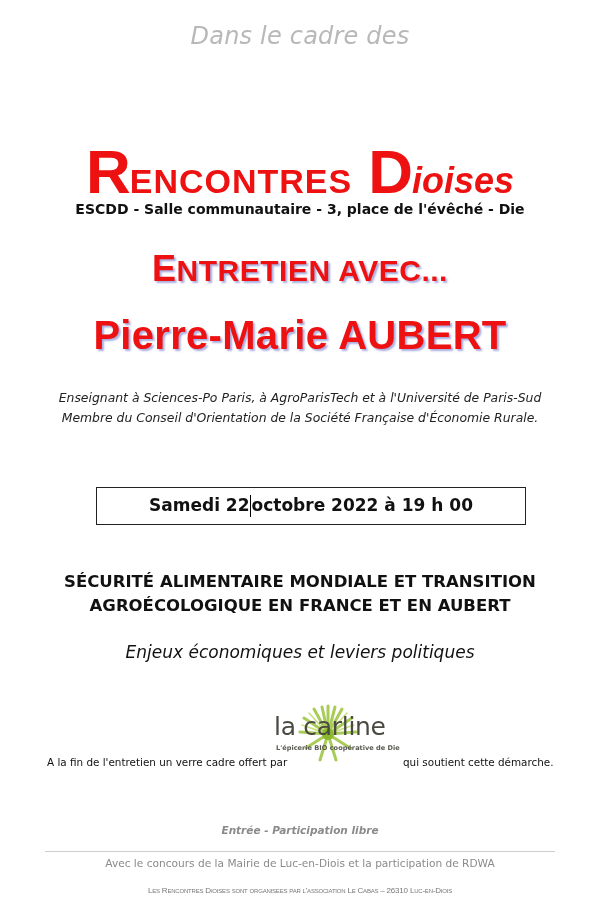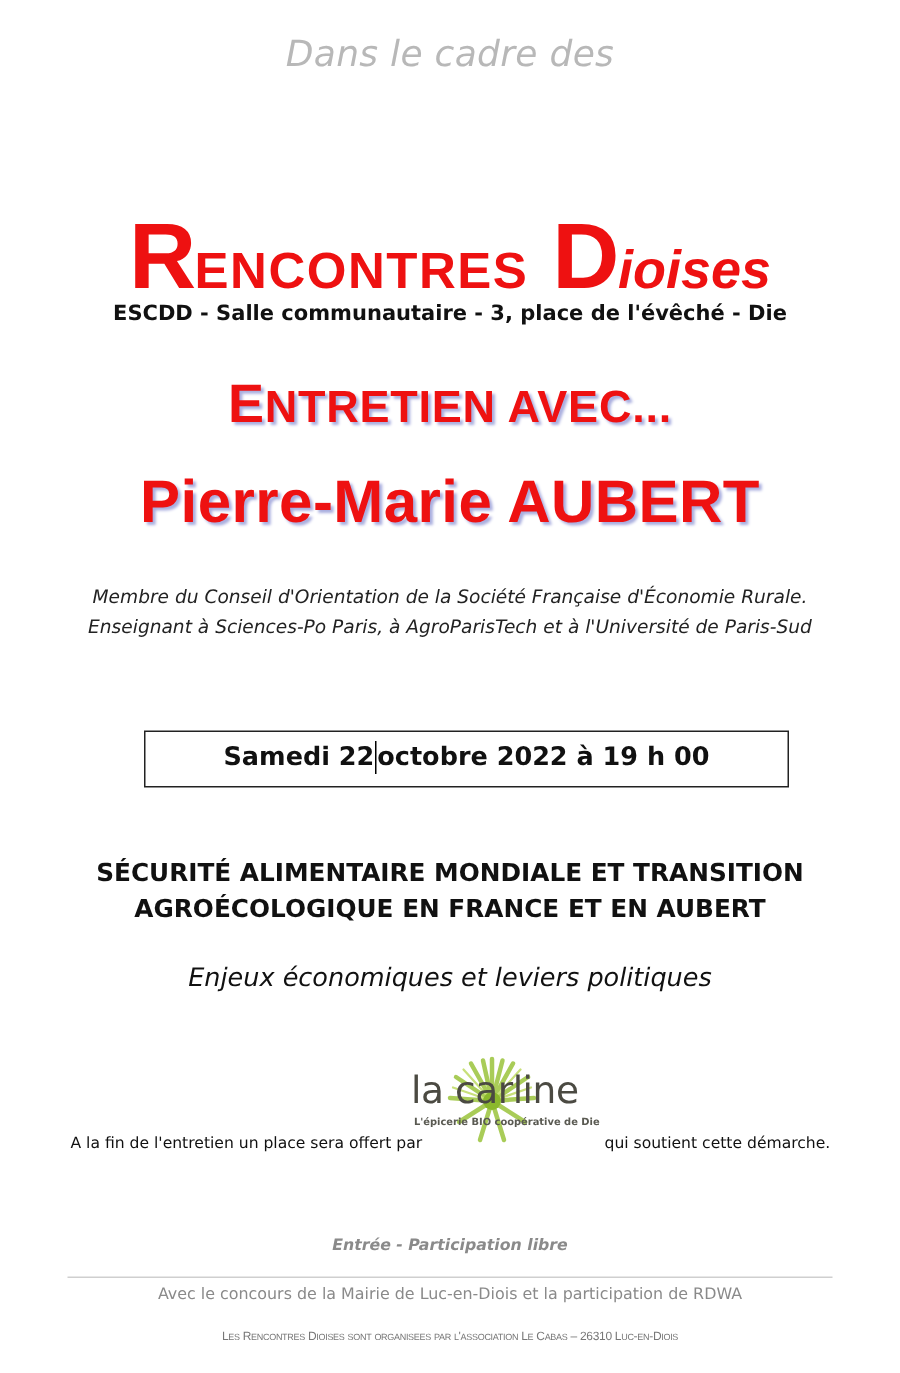--- a/index.html
+++ b/index.html
@@ -219,22 +219,22 @@
 
 <div class="abs venue">ESCDD - Salle communautaire - 3, place de l'évêché - Die</div>
 
 <div class="abs interview">
   <span>E</span><span class="cap-small">NTRETIEN AVEC...</span>
 </div>
 
 <div class="abs speaker">Pierre-Marie AUBERT</div>
 
 <div class="abs bio">
+  <div>Enseignant à Sciences-Po Paris, à AgroParisTech et à l'Université de Paris-Sud</div>
   <div>Membre du Conseil d'Orientation de la Société Française d'Économie Rurale.</div>
-  <div>Enseignant à Sciences-Po Paris, à AgroParisTech et à l'Université de Paris-Sud</div>
 </div>
 
 <div class="datebox">
   <span>Samedi 22</span><span class="caret"></span><span>octobre 2022 à 19 h 00</span>
 </div>
 
 <div class="abs topic">
   <div>SÉCURITÉ ALIMENTAIRE MONDIALE ET TRANSITION</div>
   <div>AGROÉCOLOGIQUE EN FRANCE ET EN AUBERT</div>
 </div>
@@ -264,21 +264,21 @@
       <line x1="30" y1="30" x2="56" y2="21"></line>
       <line x1="30" y1="30" x2="4" y2="21"></line>
     </g>
     <circle cx="30" cy="30" r="6" fill="#8bb82c"></circle>
   </svg>
   <div class="wordmark">la carline</div>
   <div class="tagline">L'épicerie BIO coopérative de Die</div>
 </div>
 
 <div class="drink">
-  <span class="left">A la fin de l'entretien un place sera offert par</span>
+  <span class="left">A la fin de l'entretien un verre cadre offert par</span>
   <span class="right">qui soutient cette démarche.</span>
 </div>
 
 <div class="abs entry">Entrée - Participation libre</div>
 
 <div class="rule"></div>
 
 <div class="abs sponsor">Avec le concours de la Mairie de Luc-en-Diois et la participation de RDWA</div>
 
 <div class="abs organizer">Les Rencontres Dioises sont organisees par l'association Le Cabas – 26310 Luc-en-Diois</div>

